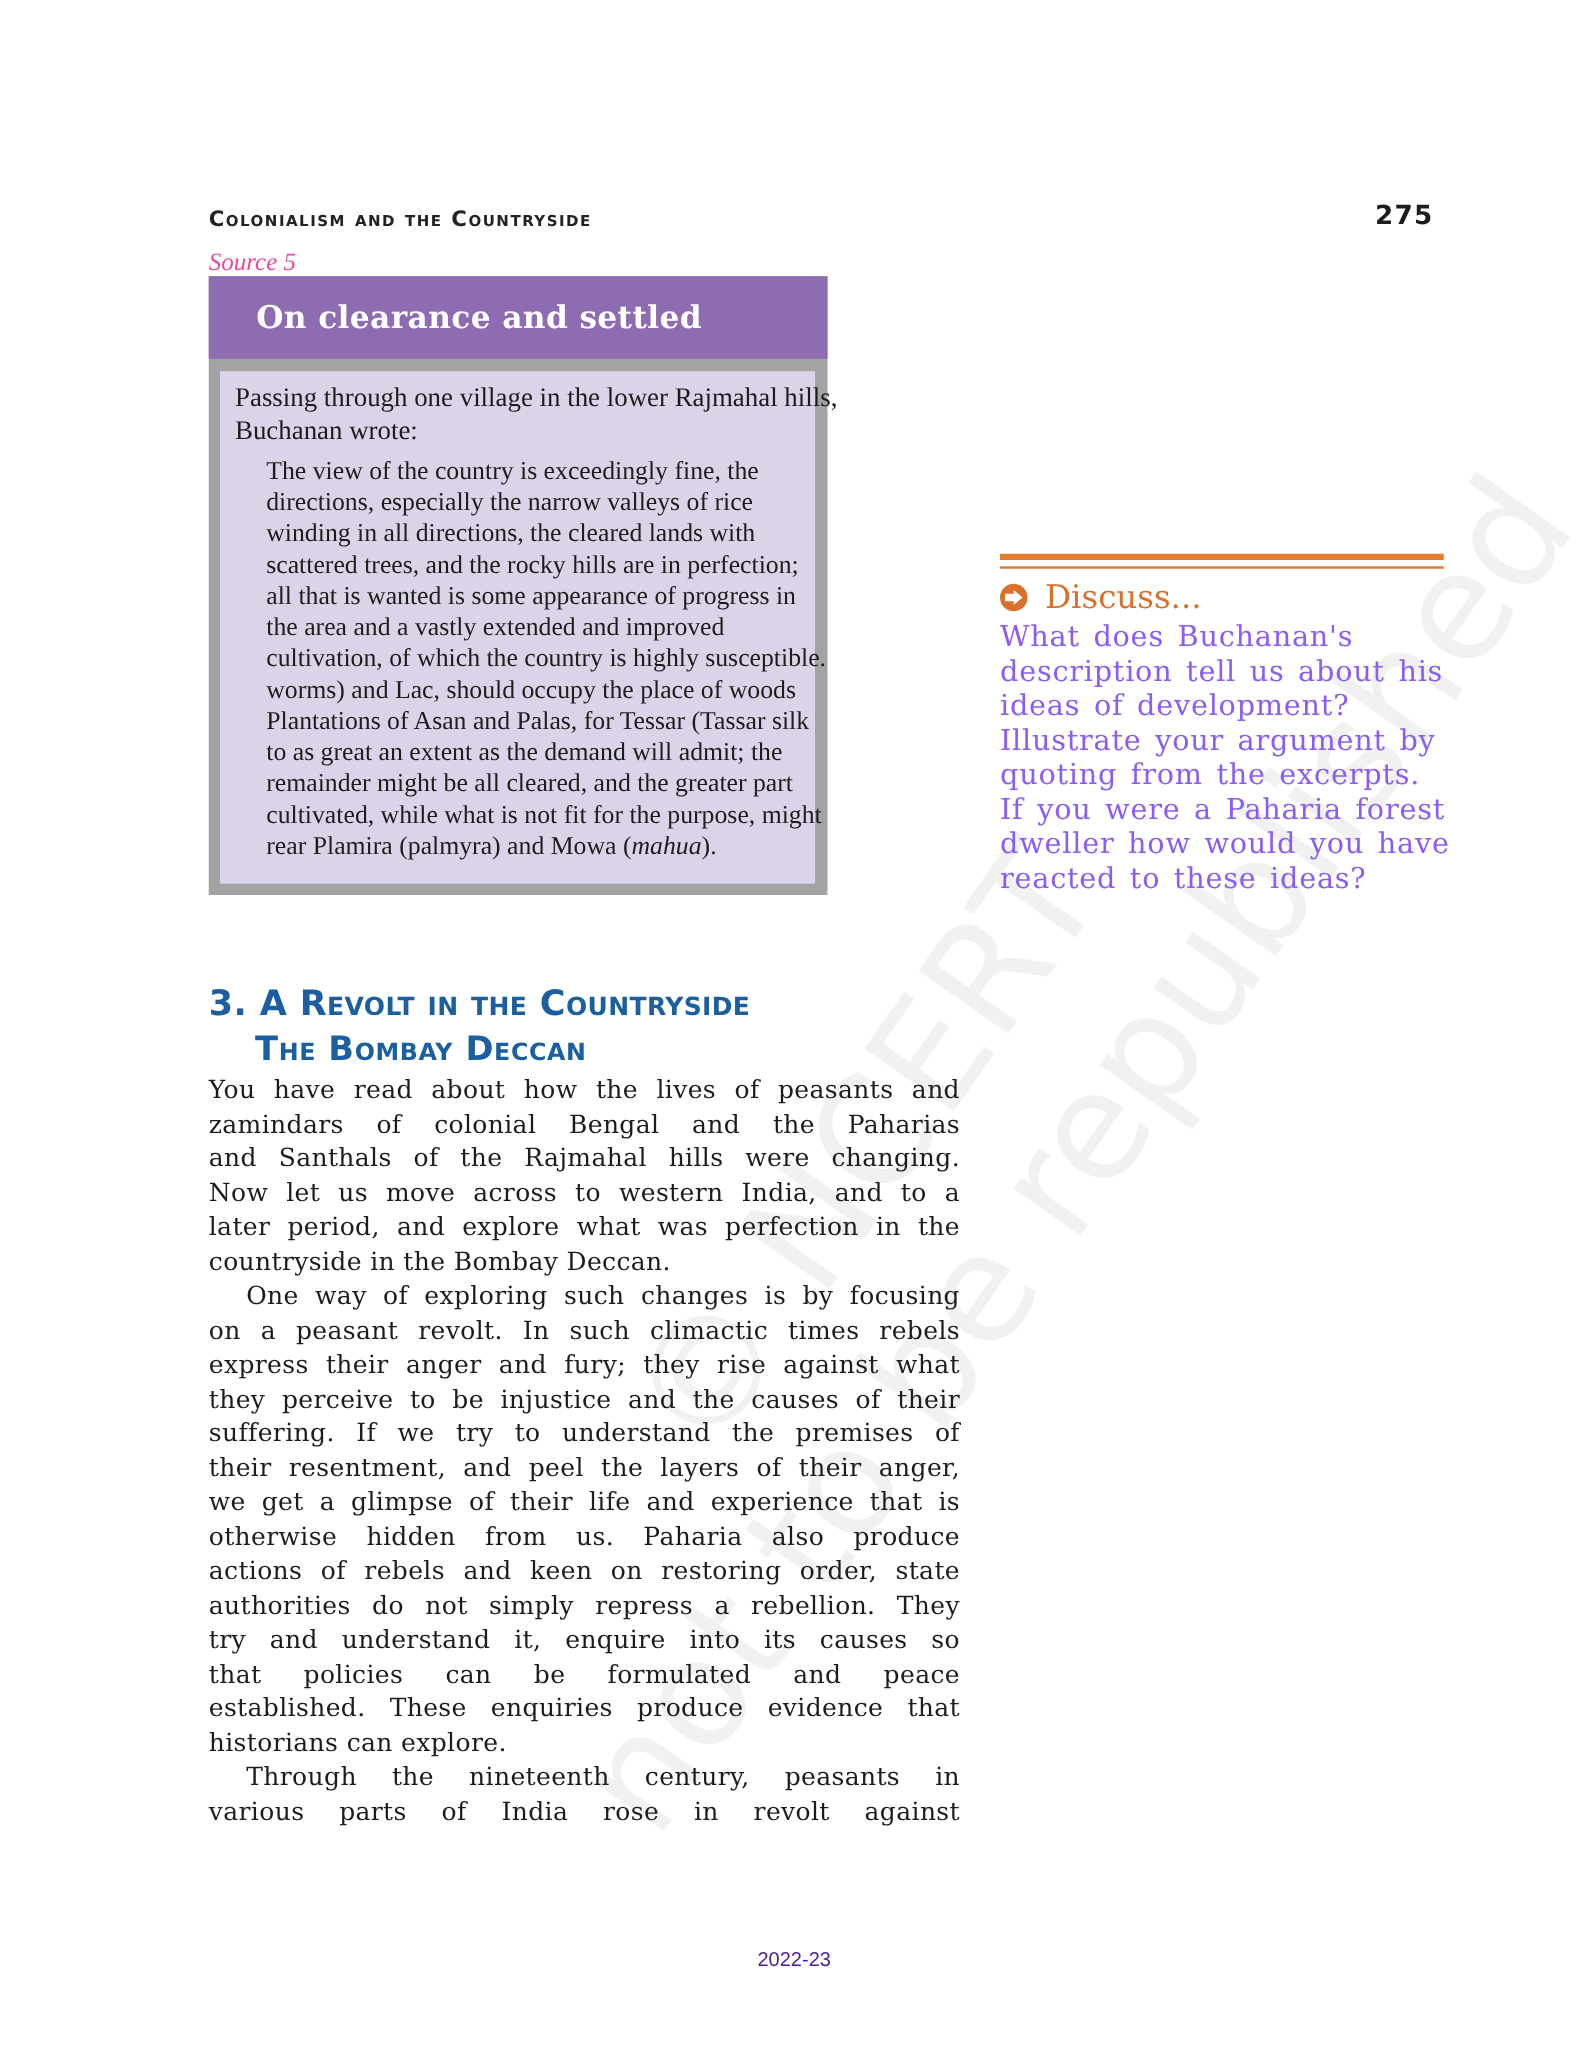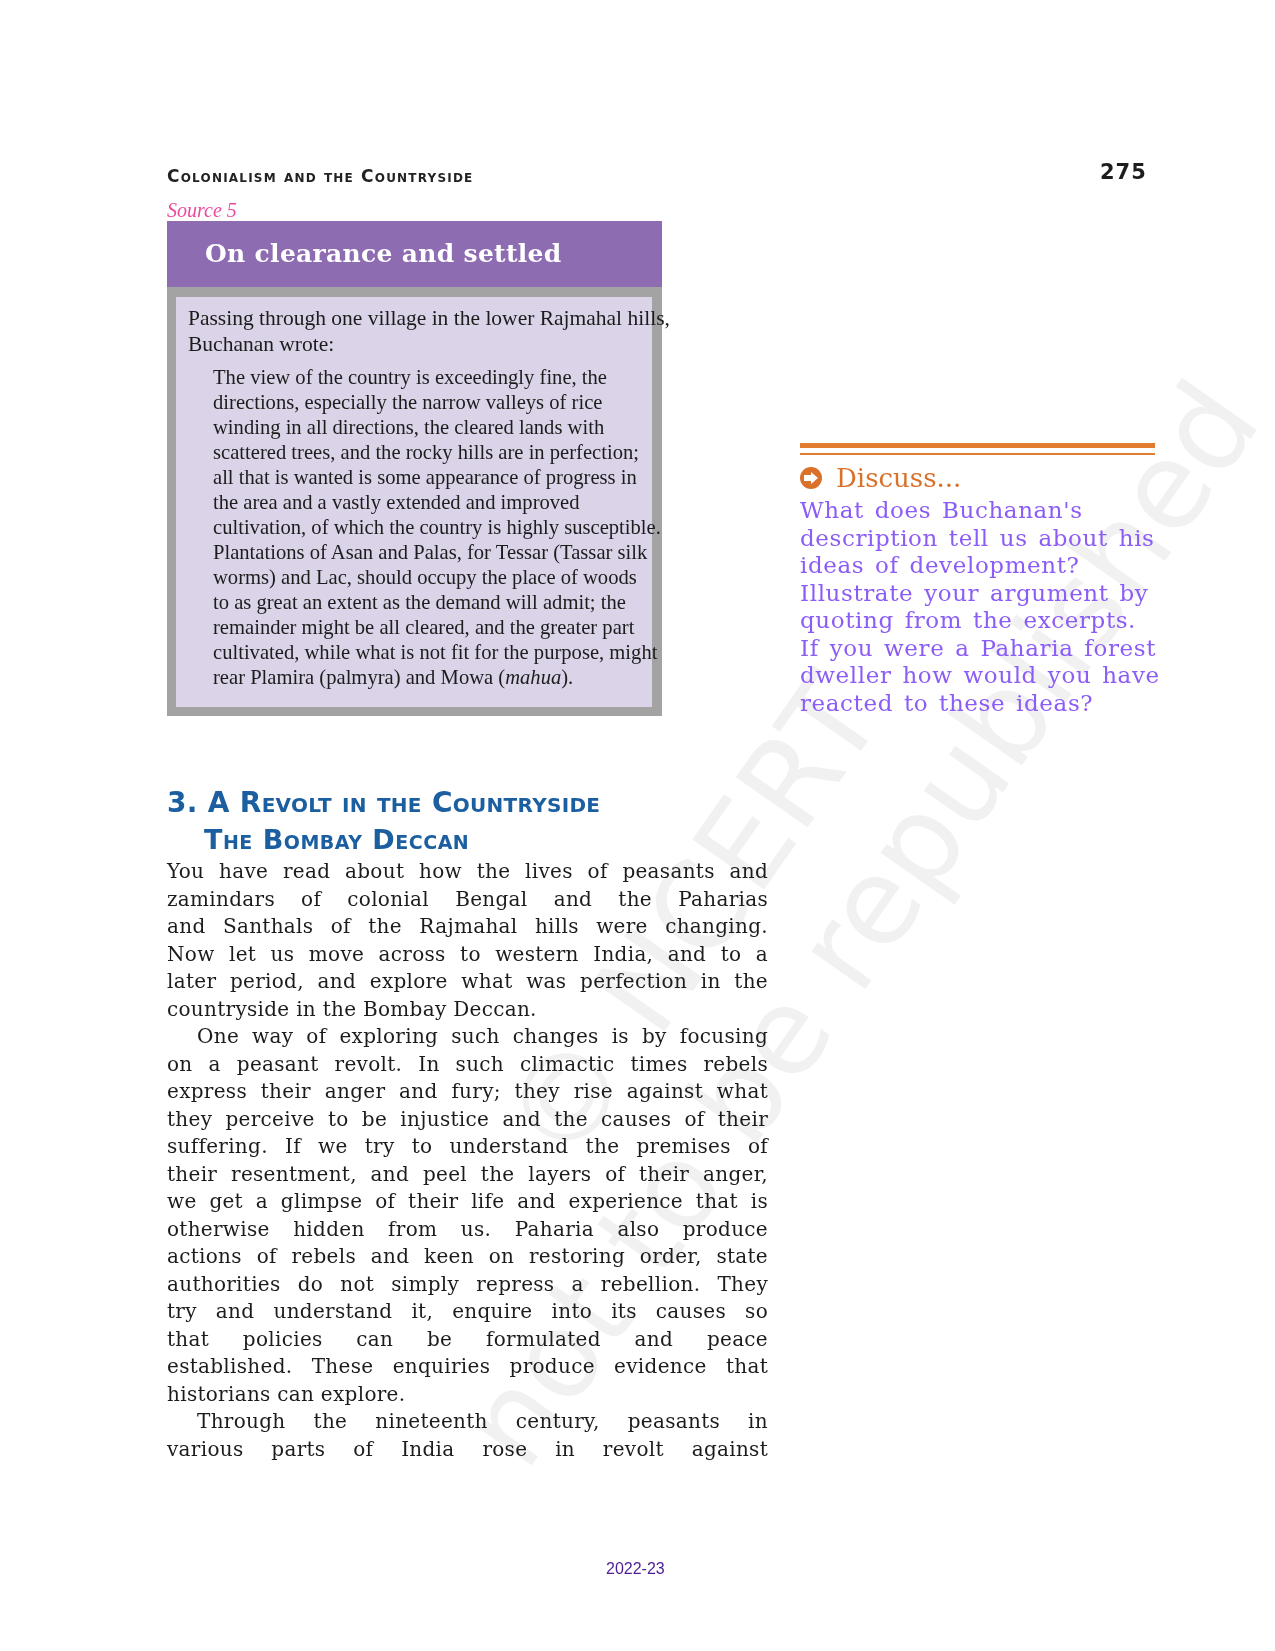--- a/index.html
+++ b/index.html
@@ -118,22 +118,22 @@
   <div class="source-inner">
     <div class="source-intro">Passing through one village in the lower Rajmahal hills, Buchanan wrote:</div>
     <div class="source-quote">
       <p>The view of the country is exceedingly fine, the</p>
       <p>directions, especially the narrow valleys of rice</p>
       <p>winding in all directions, the cleared lands with</p>
       <p>scattered trees, and the rocky hills are in perfection;</p>
       <p>all that is wanted is some appearance of progress in</p>
       <p>the area and a vastly extended and improved</p>
       <p>cultivation, of which the country is highly susceptible.</p>
+      <p>worms) and Lac, should occupy the place of woods</p>
       <p>Plantations of Asan and Palas, for Tessar (Tassar silk</p>
-      <p>worms) and Lac, should occupy the place of woods</p>
       <p>to as great an extent as the demand will admit; the</p>
       <p>remainder might be all cleared, and the greater part</p>
       <p>cultivated, while what is not fit for the purpose, might</p>
       <p style="text-align:left;"><span>rear Plamira  (palmyra) and Mowa (</span><i>mahua</i><span>).</span></p>
     </div>
   </div>
 </div>
 
 <div class="discuss-rule-thick"></div>
 <div class="discuss-rule-thin"></div>

